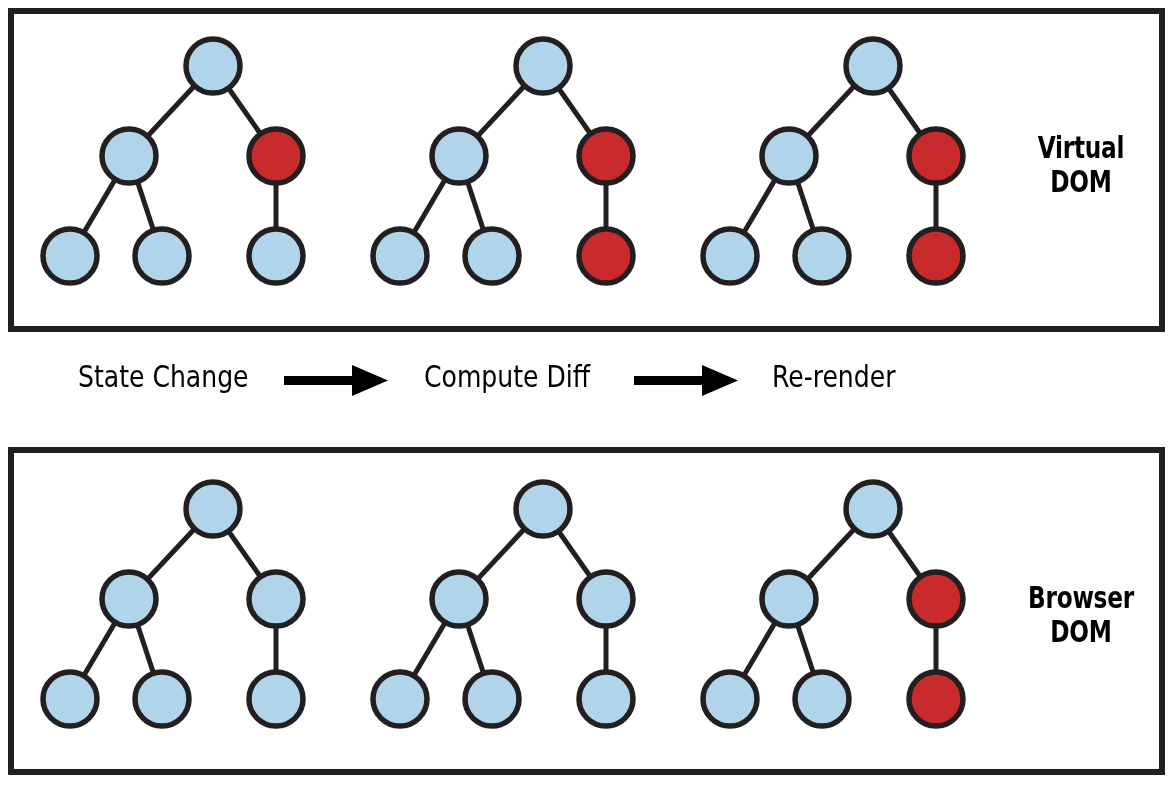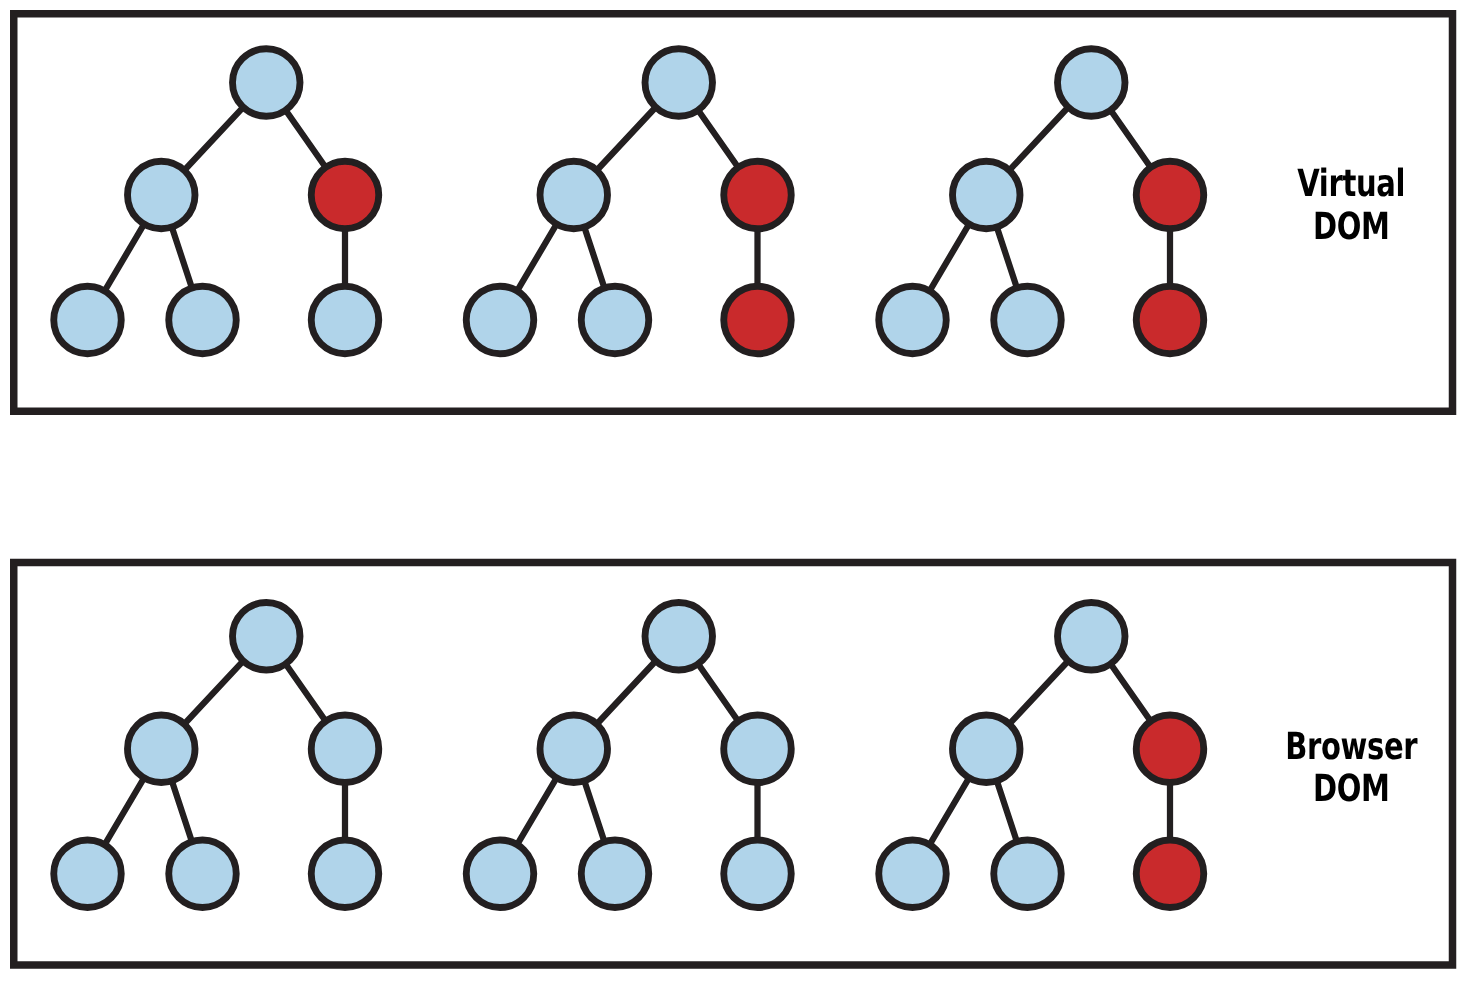--- a/index.html
+++ b/index.html
@@ -144,20 +144,42 @@
           <circle cx="34" cy="230" r="27" class="tree-node node-blue"></circle>
           <circle cx="126" cy="230" r="27" class="tree-node node-blue"></circle>
           <circle cx="240" cy="230" r="27" class="tree-node node-red"></circle>
         </svg>
       </div>
   </div>
 
   <div class="panel-label" id="label-virtual">Virtual
 DOM</div>
 
+  <div id="flow-row">
+
+    <div class="flow-text" id="flow-step-0">State Change</div>
+
+    <div class="flow-arrow" id="flow-arrow-0">
+      <svg width="104" height="36" viewBox="0 0 104 36" aria-hidden="true">
+        <rect x="0" y="13" width="72" height="9" fill="#000000"></rect>
+        <path d="M68 2 L104 17.5 L68 33 Z" fill="#000000"></path>
+      </svg>
+    </div>
+
+    <div class="flow-text" id="flow-step-1">Compute Diff</div>
+
+    <div class="flow-arrow" id="flow-arrow-1">
+      <svg width="104" height="36" viewBox="0 0 104 36" aria-hidden="true">
+        <rect x="0" y="13" width="72" height="9" fill="#000000"></rect>
+        <path d="M68 2 L104 17.5 L68 33 Z" fill="#000000"></path>
+      </svg>
+    </div>
+
+    <div class="flow-text" id="flow-step-2">Re-render</div>
+  </div>
 
   <div class="panel" id="panel-browser">
     <div class="tree" style="left:22px; top:16px;">
         <svg width="280" height="270" viewBox="0 0 280 270">
           <line x1="177" y1="40" x2="93" y2="130" class="tree-edge"></line>
           <line x1="177" y1="40" x2="240" y2="130" class="tree-edge"></line>
           <line x1="93" y1="130" x2="34" y2="230" class="tree-edge"></line>
           <line x1="93" y1="130" x2="126" y2="230" class="tree-edge"></line>
           <line x1="240" y1="130" x2="240" y2="230" class="tree-edge"></line>
           <circle cx="177" cy="40" r="27" class="tree-node node-blue"></circle>

